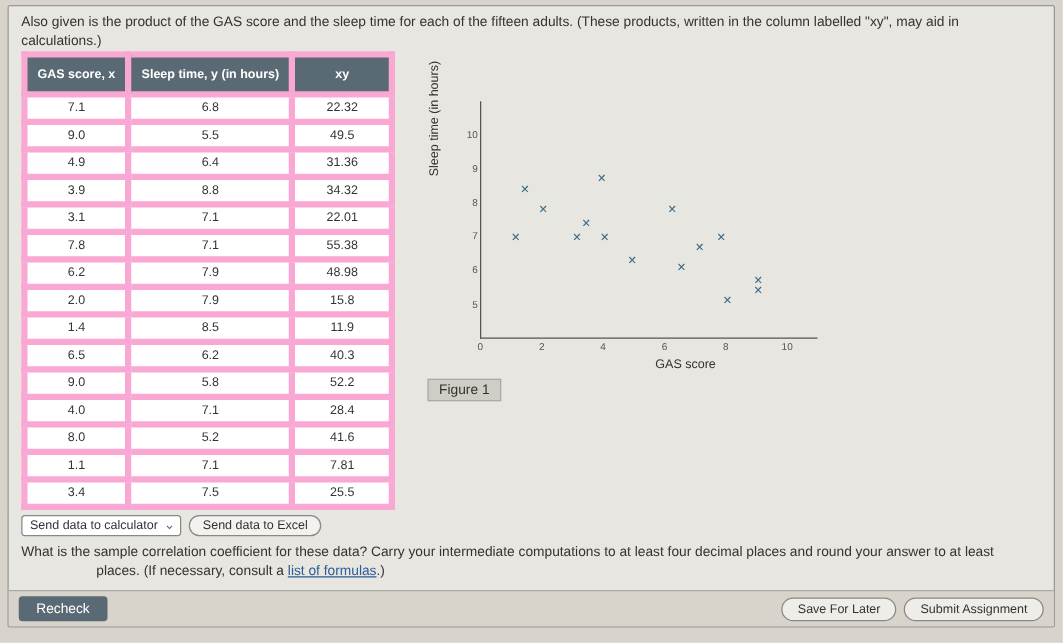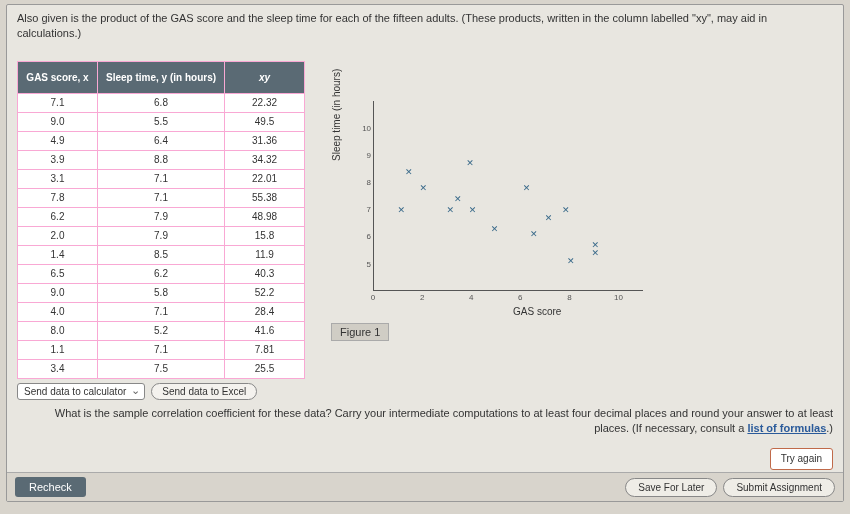--- a/index.html
+++ b/index.html
@@ -15,34 +15,34 @@
   }
   .page {
     background: #e8e6e0;
     margin: 4px 6px;
     border: 1px solid #999;
     border-radius: 2px;
     padding: 6px 10px 10px 10px;
     height: 498px;
     position: relative;
   }
-  .intro { font-size: 11px; color: #333; line-height: 1.35; margin-bottom: 20px; }
+  .intro { font-size: 11px; color: #333; line-height: 1.35; margin-bottom: 0; }
   .content-row { display: flex; gap: 18px; }
   .table-wrap { flex: 0 0 auto; }
   table { border-collapse: collapse; background: #fff; }
   th, td {
-    border: 1px solid #f9a8d4;
+    border: 5px solid #f9a8d4;
     padding: 3px 8px;
     text-align: center;
     font-size: 10px;
     min-width: 80px;
     height: 19px;
   }
   th { background: #5a6a74; color: #fff; font-weight: bold; height: 32px; vertical-align: middle; }
-  th .ital { font-style: italic; }
+  th .ital { }
   .below-table { margin-top: 4px; display: flex; gap: 6px; align-items: center; }
   .dropdown {
     border: 1px solid #888; background: #fff; border-radius: 3px;
     padding: 2px 18px 2px 6px; font-size: 10px; position: relative;
   }
   .dropdown::after { content: "⌄"; position: absolute; right: 4px; top: 0px; font-size: 11px; color: #666; }
   .pill-btn {
     border: 1px solid #888; background: #f4f2ee; border-radius: 10px;
     padding: 2px 10px; font-size: 10px;
   }
@@ -51,23 +51,23 @@
   .axis-y { position: absolute; left: 0; top: 0; bottom: 20px; width: 1px; background: #555; }
   .axis-x { position: absolute; left: 0; right: 0; bottom: 20px; height: 1px; background: #555; }
   .yticks { position: absolute; left: -18px; top: 0; bottom: 20px; width: 16px; }
   .ytick { position: absolute; right: 0; font-size: 8px; color: #555; transform: translateY(-50%); }
   .xticks { position: absolute; left: 0; right: 0; bottom: 4px; height: 14px; }
   .xtick { position: absolute; font-size: 8px; color: #555; transform: translateX(-50%); }
   .pt { position: absolute; width: 5px; height: 5px; color: #3a6a8a; font-size: 9px; transform: translate(-50%, -50%); }
   .ylabel { position: absolute; left: 8px; top: 100px; transform: rotate(-90deg); transform-origin: left top; font-size: 10px; white-space: nowrap; }
   .xlabel { position: absolute; left: 140px; bottom: -6px; font-size: 10px; }
   .fig-caption { position: absolute; left: 8px; top: 262px; background: #d0cdc5; border: 1px solid #aaa; padding: 2px 8px; font-size: 11px; }
-  .question { margin-top: 6px; font-size: 11px; line-height: 1.35; text-align: right; }
+  .question { margin-top: 6px; font-size: 11px; line-height: 1.35; }
   .question .pad { margin-left: 60px; }
-  .link { color: #2a5a9a; text-decoration: underline; font-weight: bold; }
+  .link { color: #2a5a9a; text-decoration: underline; }
   .try-again {
     border: 1.5px solid #c06a4a; background: #fff; border-radius: 3px;
     padding: 3px 10px; font-size: 10px; display: inline-block; margin-top: 13px; margin-left: 6px;
   }
   .bottom-bar {
     position: absolute; left: 0; right: 0; bottom: 0;
     background: #d8d4cc; border-top: 1px solid #aaa;
     padding: 4px 8px; display: flex; align-items: center; gap: 8px;
   }
   .recheck {

